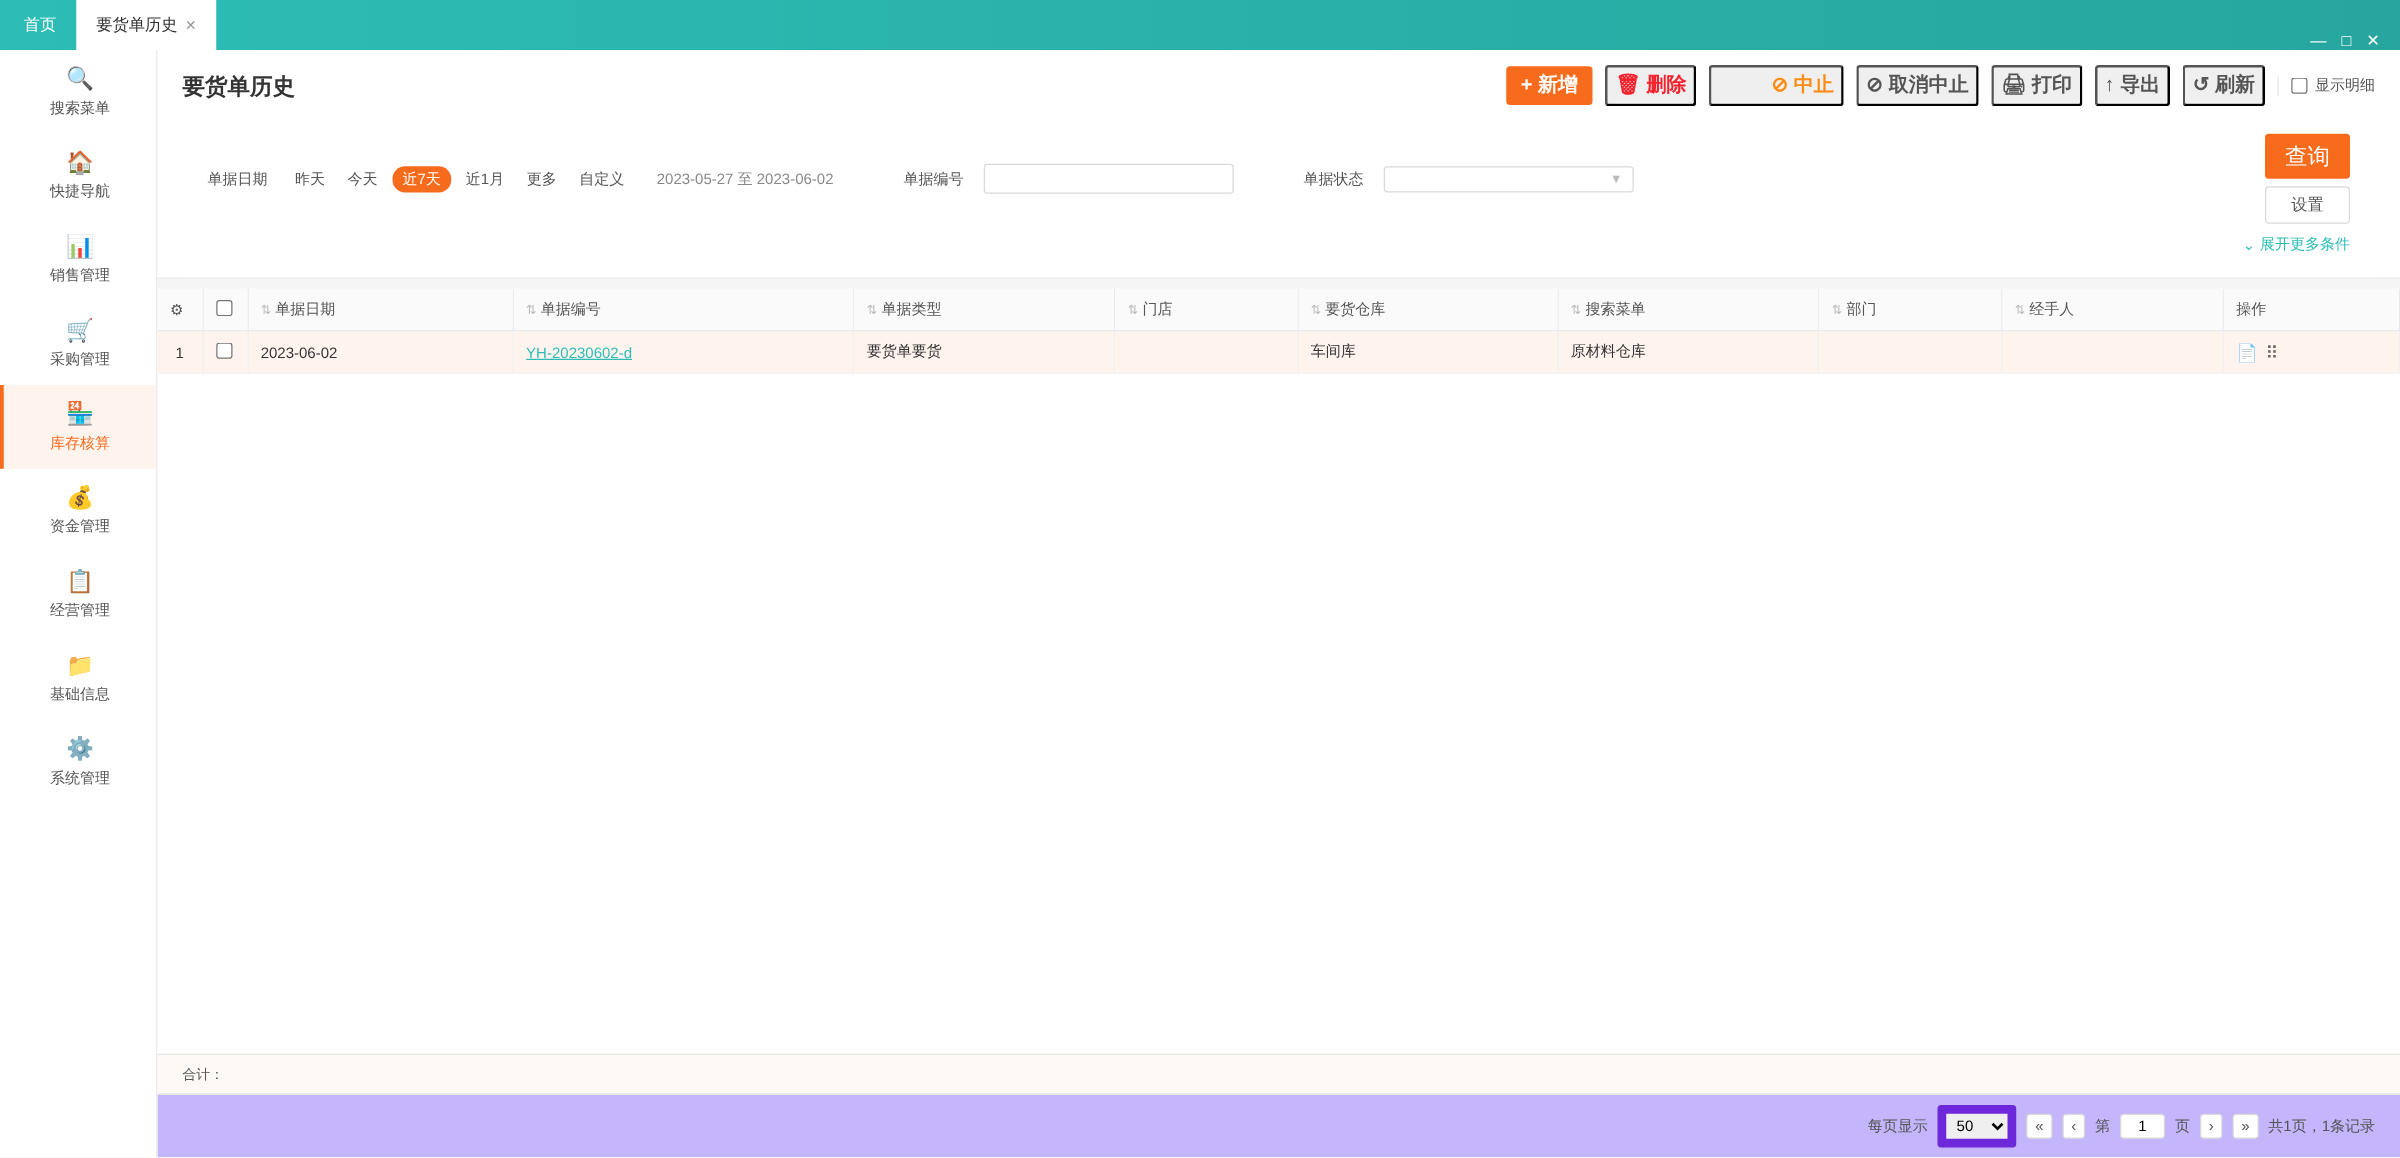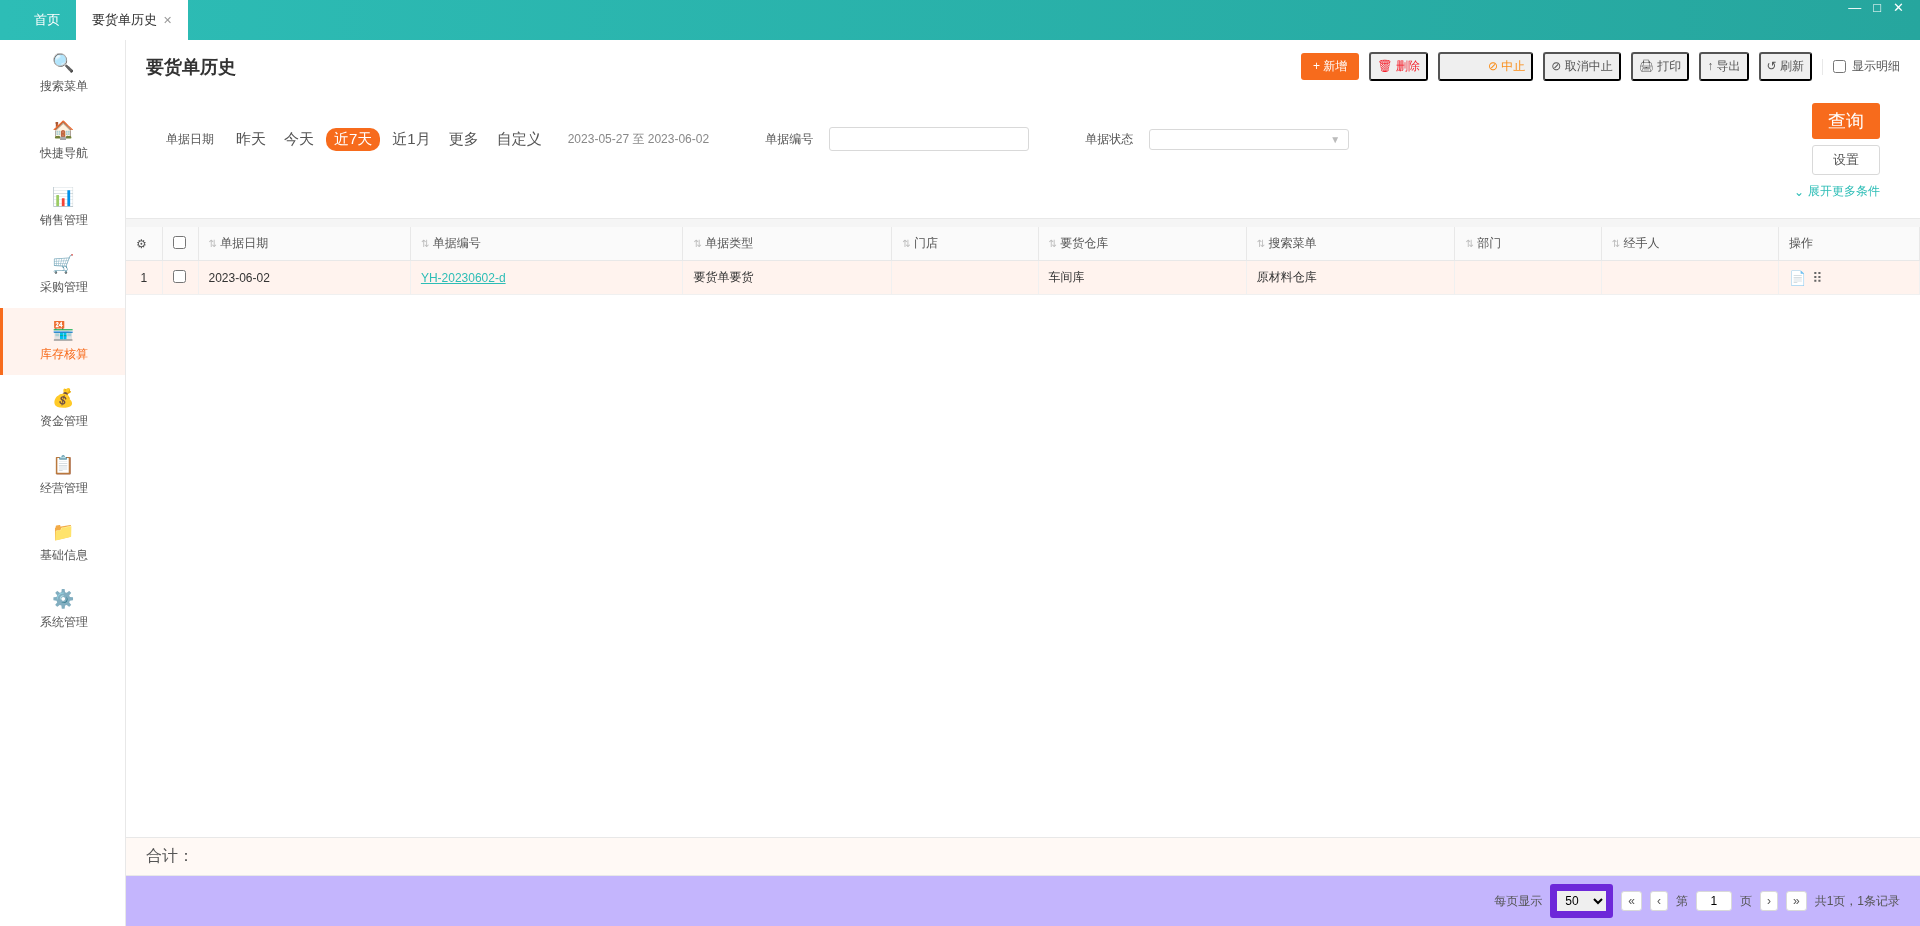--- a/index.html
+++ b/index.html
@@ -3,22 +3,22 @@
   <meta charset="utf-8">
   <style>
     * { box-sizing: border-box; margin: 0; padding: 0; }
     body { font-family: "Microsoft YaHei", "PingFang SC", sans-serif; font-size: 13px; background: #f5f5f5; display: flex; flex-direction: column; height: 926px; overflow: hidden; }
 
     
     .top-bar {
       height: 40px;
       background: linear-gradient(90deg, #2dbdb6, #26a69e);
       display: flex;
-      align-items: flex-start;
-      padding: 0 0 0 18px;
+      align-items: flex-end;
+      padding: 0 0 0 3px;
       color: white;
       flex-shrink: 0;
     }
     .top-bar-tabs {
       display: flex;
       align-items: center;
       height: 100%;
       flex: 1;
     }
     .top-tab {
@@ -112,25 +112,26 @@
     }
     .toolbar {
       display: flex;
       align-items: center;
       gap: 10px;
     }
     .toolbar-btn {
       display: flex;
       align-items: center;
       gap: 3px;
-      font-size: 12px;
+      font-size: 16px;
       cursor: pointer;
       color: #555;
       padding: 4px 6px;
       border-radius: 3px;
+      font-weight: bold;
     }
     .toolbar-btn.primary {
       background: #f76b1c;
       color: white;
       border: none;
       padding: 5px 12px;
       border-radius: 3px;
     }
     .toolbar-btn.danger { color: #f5222d; }
     .toolbar-btn.warning { color: #fa8c16; padding-left: 48px; }
@@ -160,21 +161,21 @@
       font-size: 12px;
       color: #555;
       white-space: nowrap;
     }
     .date-filter-btns {
       display: flex;
       align-items: center;
       gap: 6px;
     }
     .date-btn {
-      font-size: 15px;
+      font-size: 12px;
       padding: 2px 6px;
       cursor: pointer;
       color: #555;
       border-radius: 3px;
     }
     .date-btn.active {
       background: #f76b1c;
       color: white;
       border-radius: 10px;
       padding: 2px 8px;
@@ -278,21 +279,21 @@
     .col-link { color: #2dbdb6; cursor: pointer; text-decoration: underline; }
     .sort-icon { color: #bbb; font-size: 10px; }
     .action-icons { display: flex; gap: 6px; }
     .action-icon { font-size: 14px; cursor: pointer; color: #666; }
 
     
     .table-footer {
       background: #fff9f5;
       border-top: 1px solid #e8e8e8;
       padding: 8px 20px;
-      font-size: 16px;
+      font-size: 11px;
       color: #555;
       display: flex;
       align-items: center;
     }
 
     
     .pagination-bar {
       background: #c4b5fd;
       border-top: 1px solid #e8e8e8;
       padding: 8px 20px;

